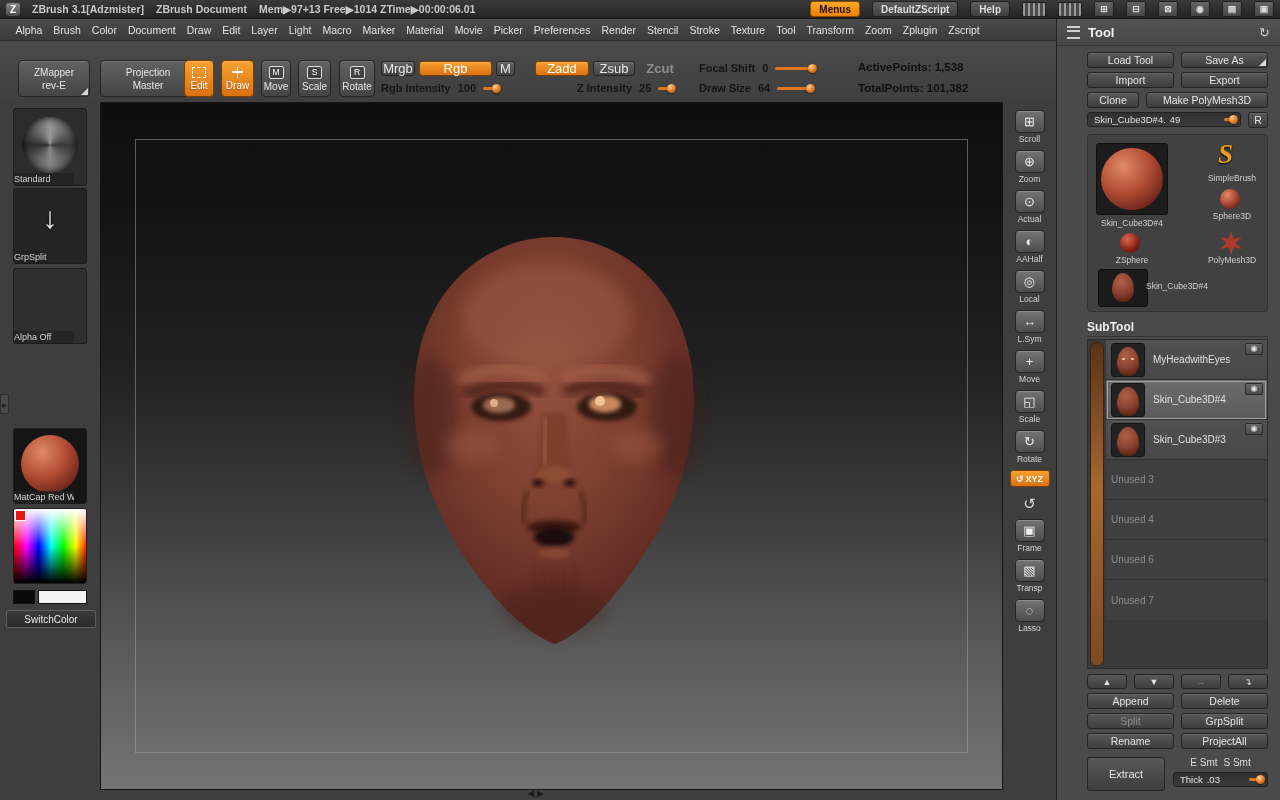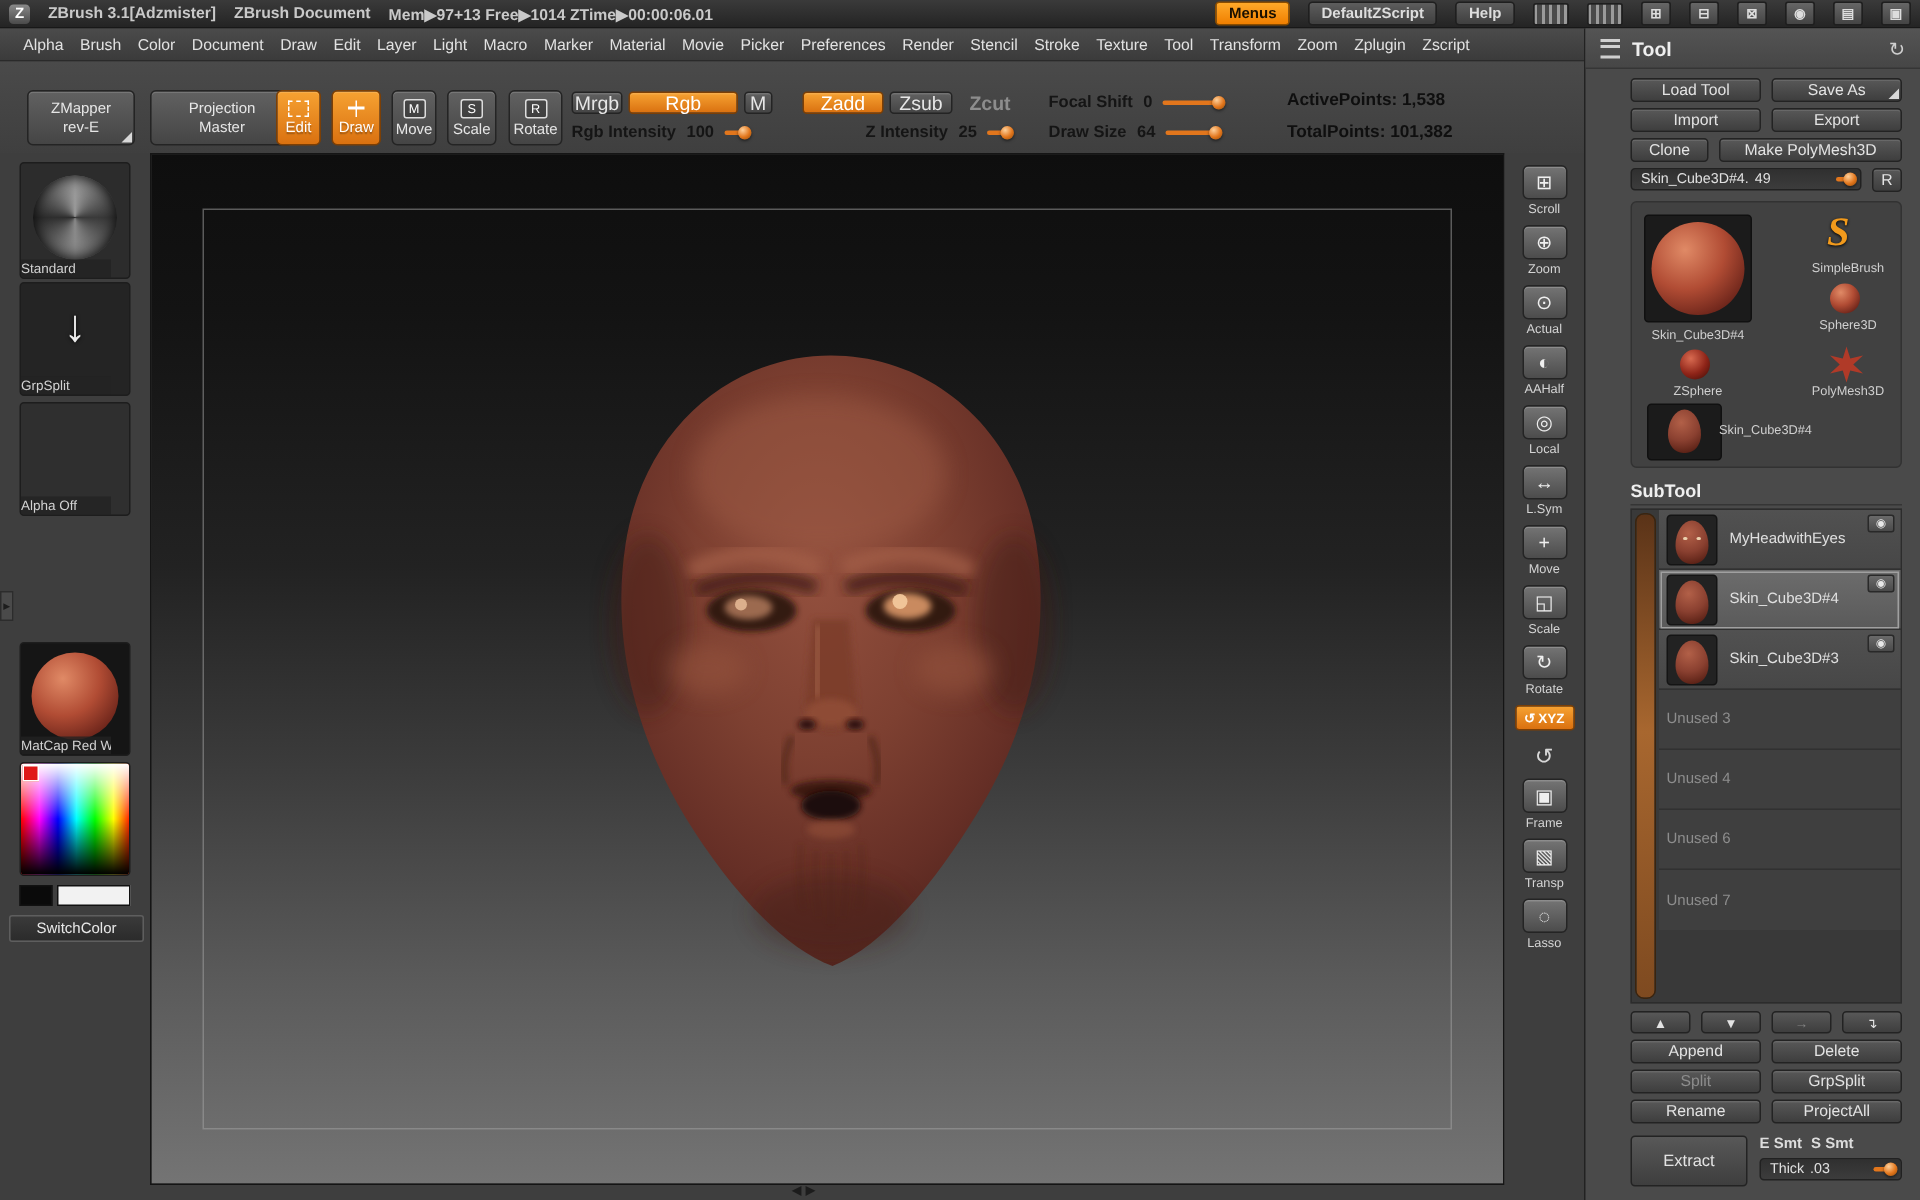--- a/index.html
+++ b/index.html
@@ -133,21 +133,21 @@
   .st-label{font-size:10px;color:#e0e0e0}
   .st-row.unused .st-label{color:#8d8d8d}
   .st-eye{position:absolute;top:3px;right:4px;width:18px;height:12px;background:linear-gradient(#6a6a6a,#4a4a4a);
           border:1px solid #292929;border-radius:2px;font-size:8px;line-height:10px;text-align:center;color:#e8e8e8;box-sizing:border-box}
   .arrow-btn{flex:1;height:15px;background:linear-gradient(#585858,#3e3e3e);border:1px solid #232323;border-radius:3px;
              color:#e3e3e3;font-size:9px;display:flex;align-items:center;justify-content:center;box-sizing:border-box}
   .arrow-btn.dis{color:#858585}
   .extract-wrap{display:flex;gap:8px;margin-top:8px}
   .extract-btn{width:78px;height:34px;background:linear-gradient(#585858,#3e3e3e);border:1px solid #232323;border-radius:3px;
                color:#e3e3e3;font-size:11px;display:flex;align-items:center;justify-content:center;box-sizing:border-box}
-  .smt-row{display:flex;justify-content:flex-start;gap:6px;font-size:10px;font-weight:bold;color:#dcdcdc;margin-bottom:4px}
+  .smt-row{display:flex;justify-content:center;gap:6px;font-size:10px;font-weight:normal;color:#dcdcdc;margin-bottom:4px}
 </style>
 </head>
 <body>
 
 <div class="titlebar">
   <span class="logo">Z</span>
   <span>ZBrush  3.1[Adzmister]</span>
   <span>ZBrush Document</span>
   <span>Mem▶97+13  Free▶1014  ZTime▶00:00:06.01</span>
   <span class="spacer"></span>

